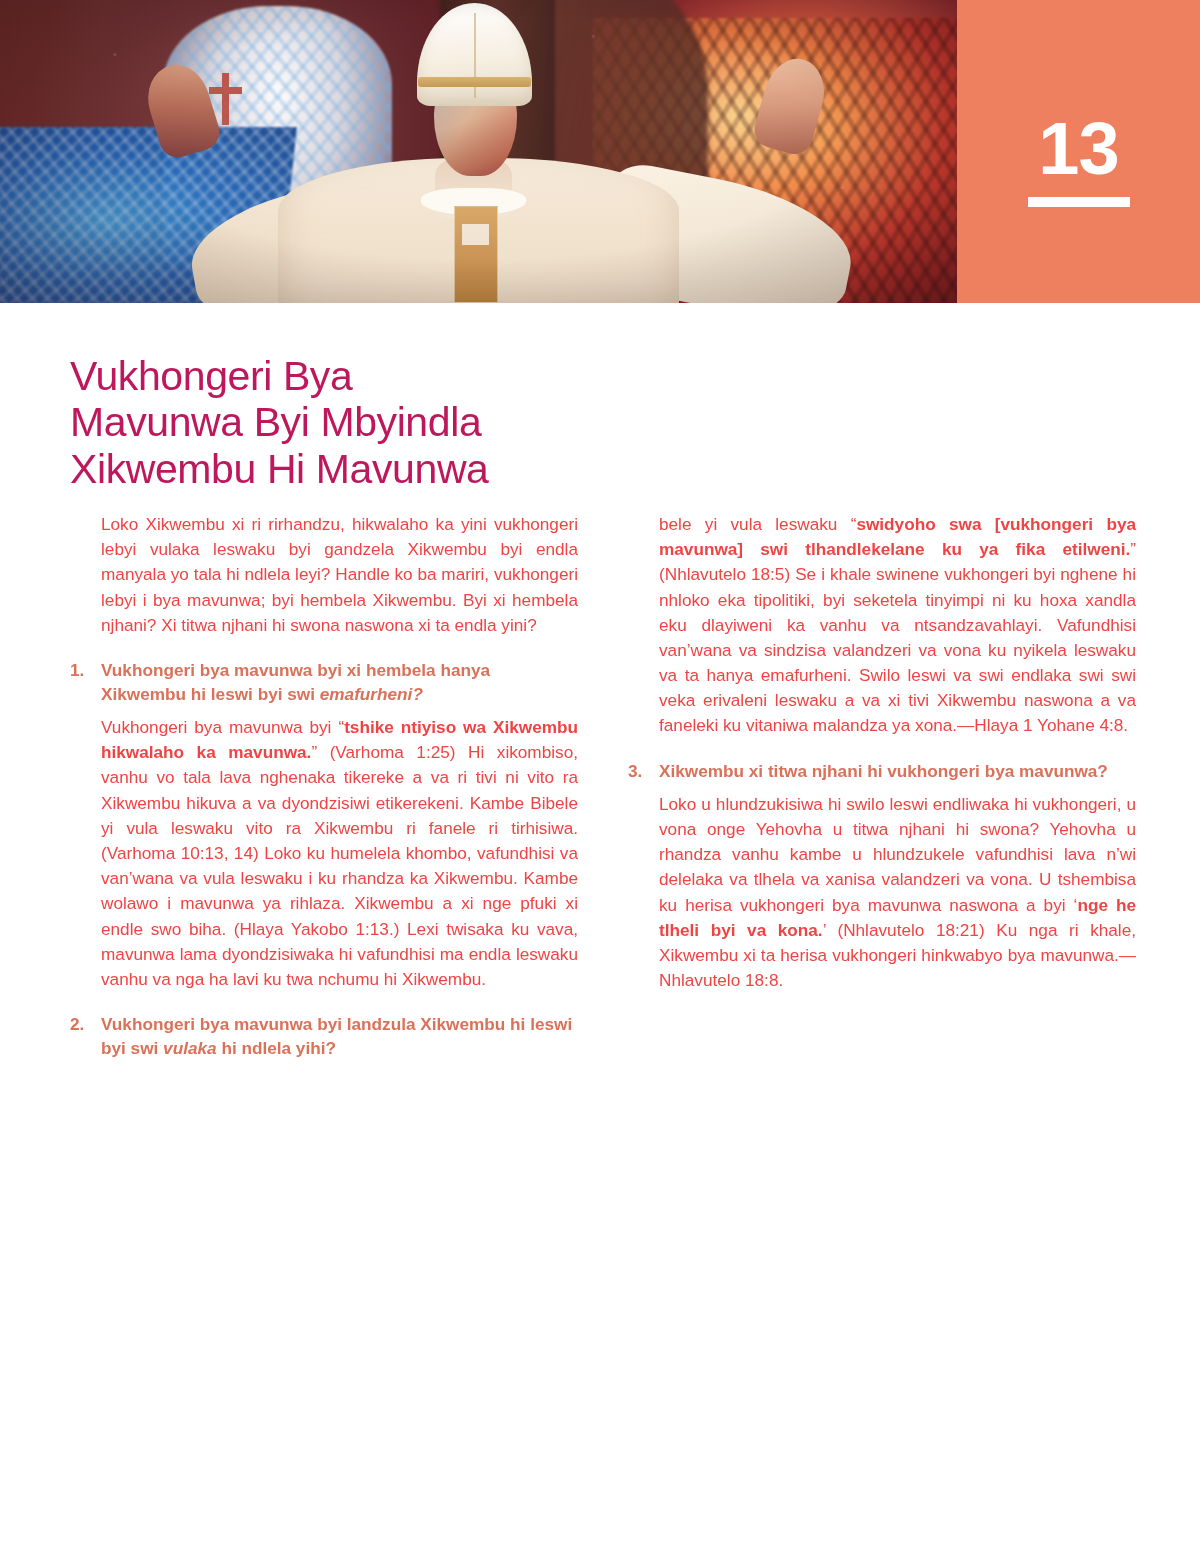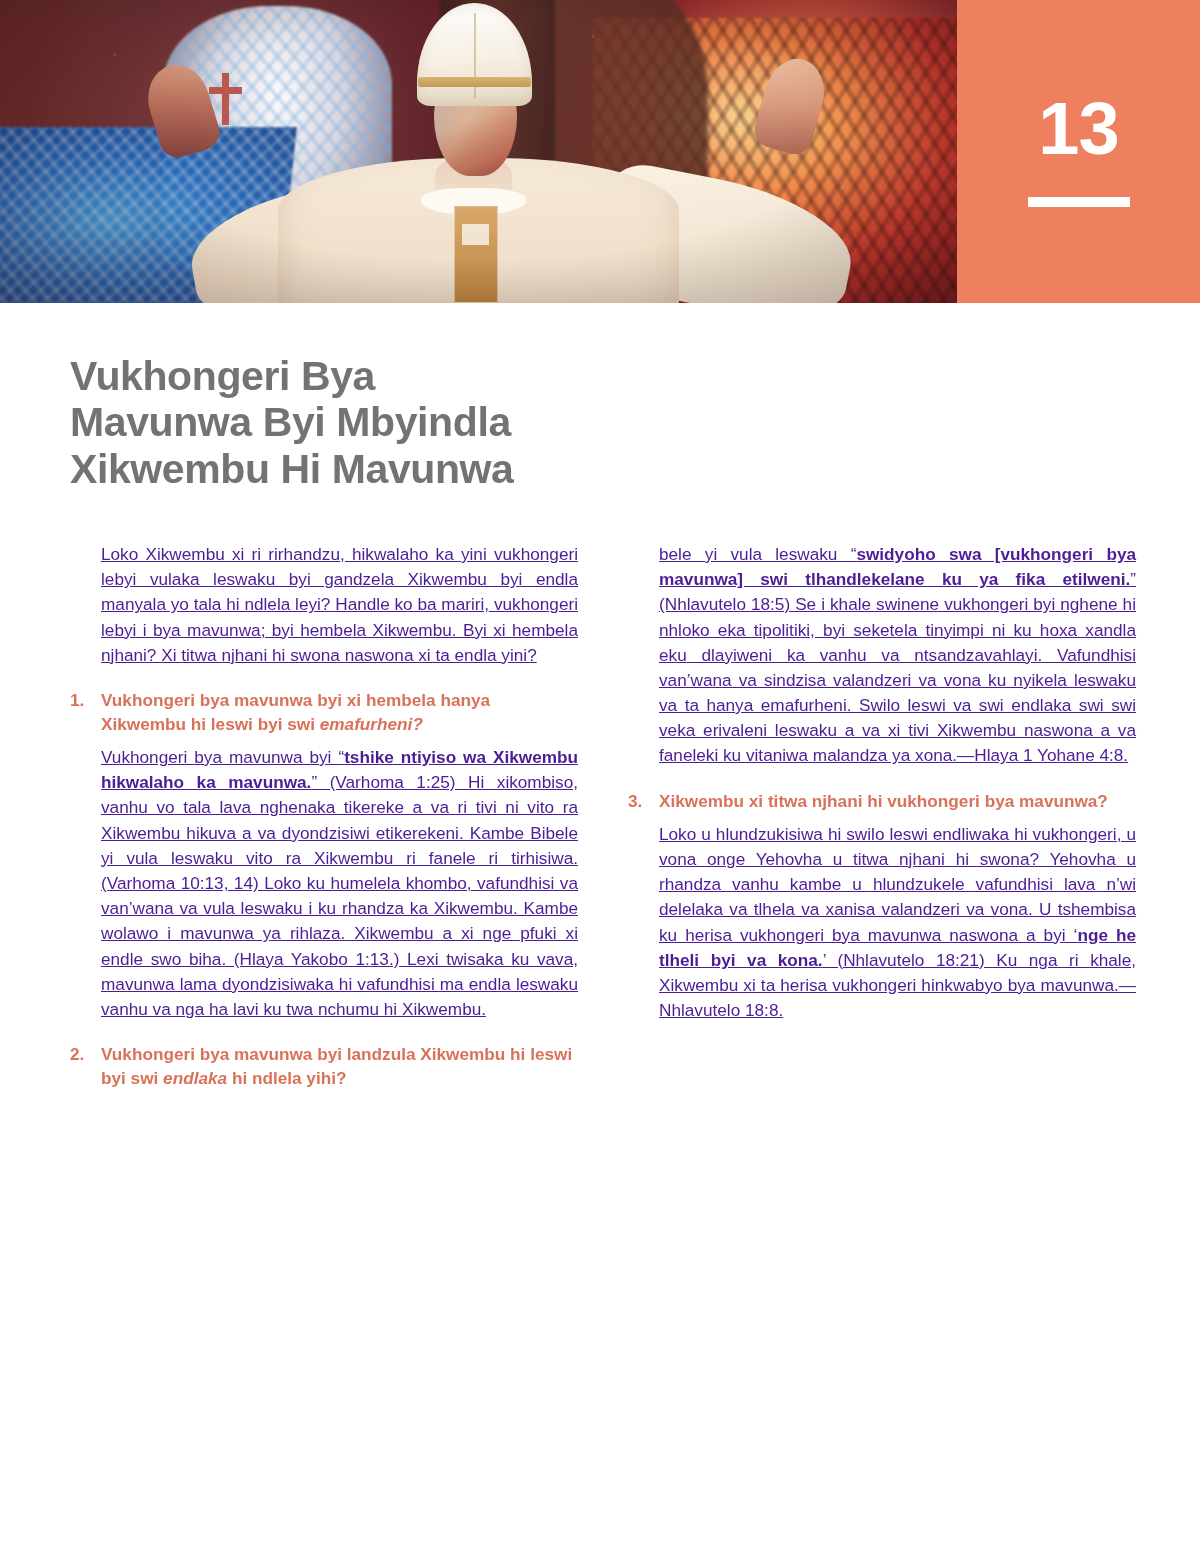--- a/index.html
+++ b/index.html
@@ -230,21 +230,21 @@
   .chapter-panel {
     width: 243px;
     height: 303px;
     background: #ee7f5f;
     position: relative;
     flex: none;
   }
   .chapter-number {
     position: absolute;
     left: 50%;
-    top: 92px;
+    top: 112px;
     transform: translateX(-50%);
     color: #ffffff;
     font-size: 74px;
     font-weight: 700;
     line-height: 1;
     letter-spacing: -1px;
     font-family: "Liberation Sans", "DejaVu Sans", sans-serif;
   }
   .chapter-rule {
     position: absolute;
@@ -256,44 +256,43 @@
     background: #ffffff;
   }
 
   
   .page-body {
     padding: 50px 62px 0 70px;
   }
 
   .article-title {
     font-size: 41px;
-    font-weight: 700;
+    font-weight: 400;
     line-height: 1.13;
     letter-spacing: -0.4px;
-    color: #737373;
-    margin-bottom: 50px;
+    color: #be185d;
+    margin-bottom: 20px;
     white-space: pre-line;
   }
 
   .columns {
     display: flex;
     gap: 50px;
     align-items: flex-start;
   }
   .col { width: 508px; flex: none; }
 
   p.body-text {
     font-size: 17.2px;
     line-height: 1.465;
     text-align: justify;
-    color: #4c1d95;
+    color: #ef4444;
     margin: 0 0 16px 0;
     padding-left: 31px;
     hyphens: manual;
-    text-decoration: underline;
   }
   p.body-text:last-child { margin-bottom: 0; }
 
   .qa-heading {
     display: flex;
     color: #da7159;
     font-weight: 700;
     font-size: 17.2px;
     line-height: 1.40;
     margin: 20px 0 9px 0;
@@ -364,21 +363,21 @@
 
       <div class="qa-heading">
         <span class="num">1.</span>
         <span class="qtext"><span>Vukhongeri bya mavunwa byi xi hembela hanya Xikwembu hi leswi byi swi </span><em>emafurheni?</em><span></span></span>
       </div>
 
       <p class="body-text"><span>Vukhongeri bya mavunwa byi “</span><b>tshike ntiyiso wa Xikwembu hikwalaho ka mavunwa.</b><span>” (Varhoma 1:25) Hi xikombiso, vanhu vo tala lava nghenaka tikereke a va ri tivi ni vito ra Xikwembu hikuva a va dyondzisiwi etikerekeni. Kambe Bibele yi vula leswaku vito ra Xikwembu ri fanele ri tirhisiwa. (Varhoma 10:13, 14) Loko ku humelela khombo, vafundhisi va van’wana va vula leswaku i ku rhandza ka Xikwembu. Kambe wolawo i mavunwa ya rihlaza. Xikwembu a xi nge pfuki xi endle swo biha. (Hlaya Yakobo 1:13.) Lexi twisaka ku vava, mavunwa lama dyondzisiwaka hi vafundhisi ma endla leswaku vanhu va nga ha lavi ku twa nchumu hi Xikwembu.</span></p>
 
       <div class="qa-heading">
         <span class="num">2.</span>
-        <span class="qtext"><span>Vukhongeri bya mavunwa byi landzula Xikwembu hi leswi byi swi </span><em>endlaka</em><span> hi ndlela yihi?</span></span>
+        <span class="qtext"><span>Vukhongeri bya mavunwa byi landzula Xikwembu hi leswi byi swi </span><em>vulaka</em><span> hi ndlela yihi?</span></span>
       </div>
 
 
     </div>
 
     <div class="col">
 
       <p class="body-text"><span>bele yi vula leswaku “</span><b>swidyoho swa [vukhongeri bya mavunwa] swi tlhandlekelane ku ya fika etilweni.</b><span>” (Nhlavutelo 18:5) Se i khale swinene vukhongeri byi nghene hi nhloko eka tipolitiki, byi seketela tinyimpi ni ku hoxa xandla eku dlayiweni ka vanhu va ntsandzavahlayi. Vafundhisi van’wana va sindzisa valandzeri va vona ku nyikela leswaku va ta hanya emafurheni. Swilo leswi va swi endlaka swi swi veka erivaleni leswaku a va xi tivi Xikwembu naswona a va faneleki ku vitaniwa malandza ya xona.—Hlaya 1 Yohane 4:8.</span></p>
 
       <div class="qa-heading">

